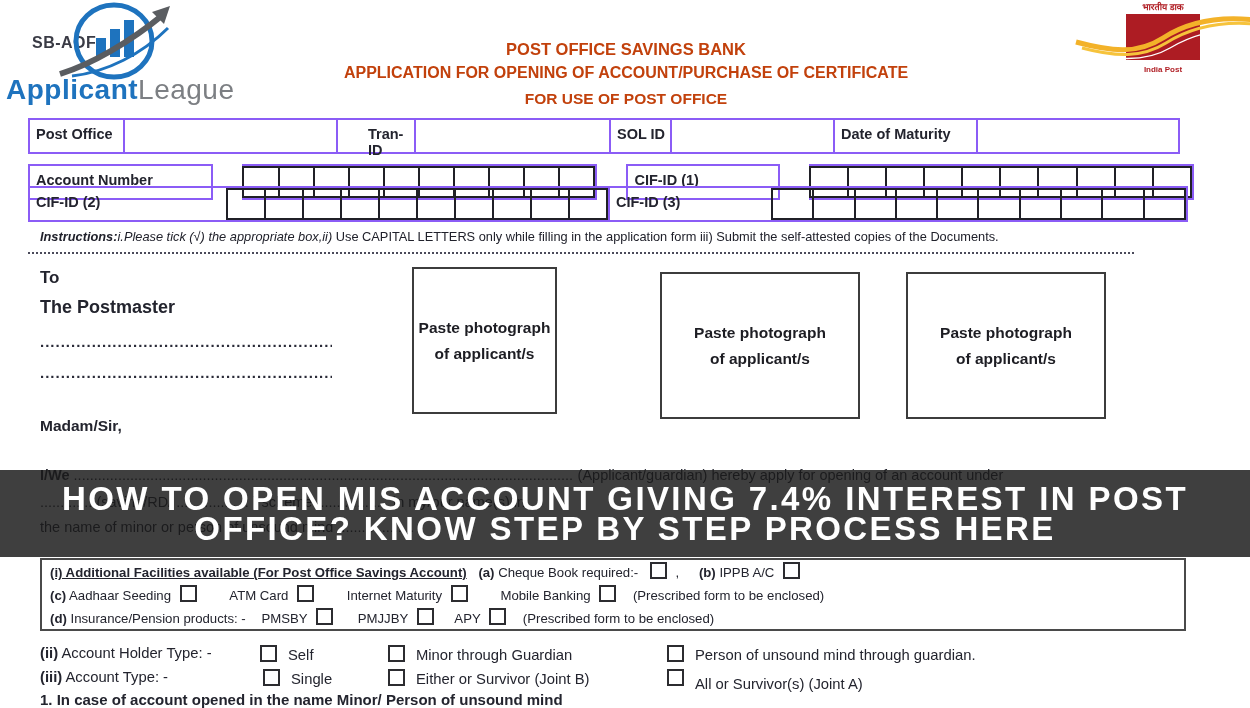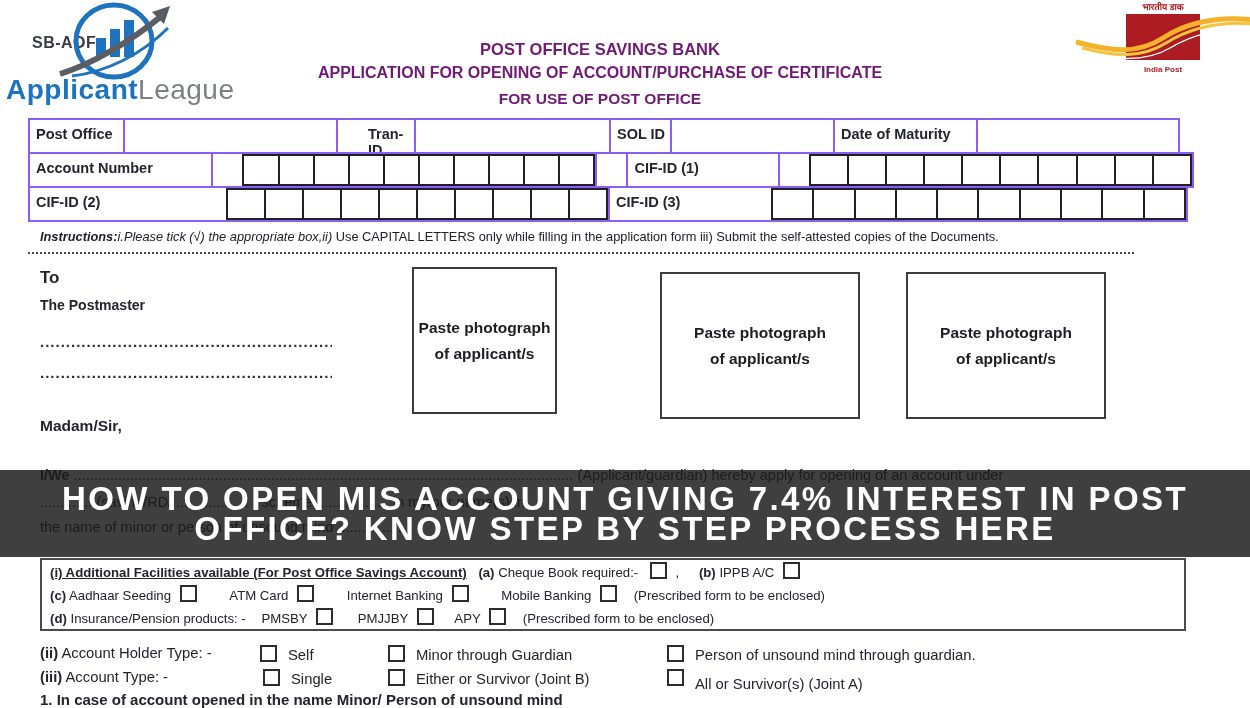--- a/index.html
+++ b/index.html
@@ -11,42 +11,42 @@
   .sbaof{position:absolute;left:32px;top:34px;font-size:16px;font-weight:bold;color:#3a3b45;letter-spacing:.5px;}
   .brand-svg{position:absolute;left:52px;top:2px;}
   .brandtext{position:absolute;left:6px;top:74px;font-size:28px;letter-spacing:.5px;}
   .bt-blue{color:#1e73be;font-weight:bold;}
   .bt-gray{color:#7c7f83;}
   .ipost{position:absolute;left:1068px;top:2px;width:190px;text-align:center;color:#b01e24;}
   .ip-hindi{font-size:9px;font-weight:bold;line-height:10px;}
   .ip-eng{font-size:8px;font-weight:bold;margin-top:-3px;}
 
   
-  .hdr{position:absolute;left:230px;width:740px;text-align:center;font-weight:bold;color:#701a75;}
+  .hdr{position:absolute;left:256px;width:740px;text-align:center;font-weight:bold;color:#c2410c;}
   .hdr1{top:40px;font-size:16.5px;}
   .hdr2{top:64px;font-size:16px;}
   .hdr3{top:90px;font-size:15.5px;}
 
   
   .grow{position:absolute;left:28px;width:1166px;display:flex;box-sizing:border-box;}
   .gcell{box-sizing:border-box;border:2px solid #8b5cf6;height:100%;font-weight:700;
          font-size:14.5px;padding:6px 0 0 6px;background:transparent;}
   .gcell+.gcell{margin-left:-2px;}
   .boxgroup{display:flex;padding:0;}
   .boxcell{box-sizing:border-box;flex:1;height:100%;border:2px solid #202027;margin-left:-2px;}
 
   
   .instr{left:40px;top:229px;width:1170px;font-size:12.8px;white-space:nowrap;color:#20212b;}
   .ins-b{font-weight:bold;font-style:italic;}
   .ins-i{font-style:italic;}
   .dashline{left:28px;top:252px;width:1106px;border-top:2px dotted #4a4a5a;height:0;}
 
   
   .to{left:40px;top:268px;font-size:17px;font-weight:600;}
-  .pm{left:40px;top:297px;font-size:14px;font-weight:600;}
+  .pm{left:40px;top:297px;font-size:18px;font-weight:600;}
   .dotline{left:40px;top:333px;width:292px;height:18px;overflow:hidden;white-space:nowrap;
            font-size:15px;font-weight:bold;letter-spacing:1px;color:#2a2b38;}
   .dotline2{top:364px;}
 
   
   .photo{border:2px solid #3c3c3c;display:flex;flex-direction:column;justify-content:center;
          align-items:center;text-align:center;font-weight:bold;font-size:15.5px;color:#1d1d23;
          line-height:26px;box-sizing:border-box;}
 
   .madam{left:40px;top:417px;font-size:15.5px;font-weight:bold;}
@@ -120,21 +120,21 @@
   <div class="grow" style="top:118px;height:36px;">
     <div class="gcell" style="width:97px;">Post Office</div>
     <div class="gcell" style="width:215px;"></div>
     <div class="gcell" style="width:80px;padding-left:30px;">Tran-ID</div>
     <div class="gcell" style="width:197px;"></div>
     <div class="gcell" style="width:63px;">SOL ID</div>
     <div class="gcell" style="width:165px;"></div>
     <div class="gcell" style="width:145px;">Date of Maturity</div>
     <div class="gcell" style="width:204px;"></div>
   </div>
-  <div class="grow" style="top:152px;height:36px;gap:31px;">
+  <div class="grow" style="top:164px;height:36px;gap:31px;">
     <div class="gcell" style="width:200px;">Account Number</div>
     <div class="gcell boxgroup" style="width:384px;">
         <div class="boxcell"></div>
         <div class="boxcell"></div>
         <div class="boxcell"></div>
         <div class="boxcell"></div>
         <div class="boxcell"></div>
         <div class="boxcell"></div>
         <div class="boxcell"></div>
         <div class="boxcell"></div>
@@ -232,21 +232,21 @@
       <span class="fb-b gap16">(b)</span>
       <span>IPPB A/C</span>
       <span class="cb"></span>
     </div>
     <div class="facline">
       <span class="fb-b">(c)</span>
       <span>Aadhaar Seeding</span>
       <span class="cb"></span>
       <span class="gap24">ATM Card</span>
       <span class="cb"></span>
-      <span class="gap24">Internet Banking</span>
+      <span class="gap24">Internet Maturity</span>
       <span class="cb"></span>
       <span class="gap24">Mobile Banking</span>
       <span class="cb"></span>
       <span class="gap8">(Prescribed form to be enclosed)</span>
     </div>
     <div class="facline">
       <span class="fb-b">(d)</span>
       <span>Insurance/Pension products: -</span>
       <span class="gap12">PMSBY</span>
       <span class="cb"></span>

